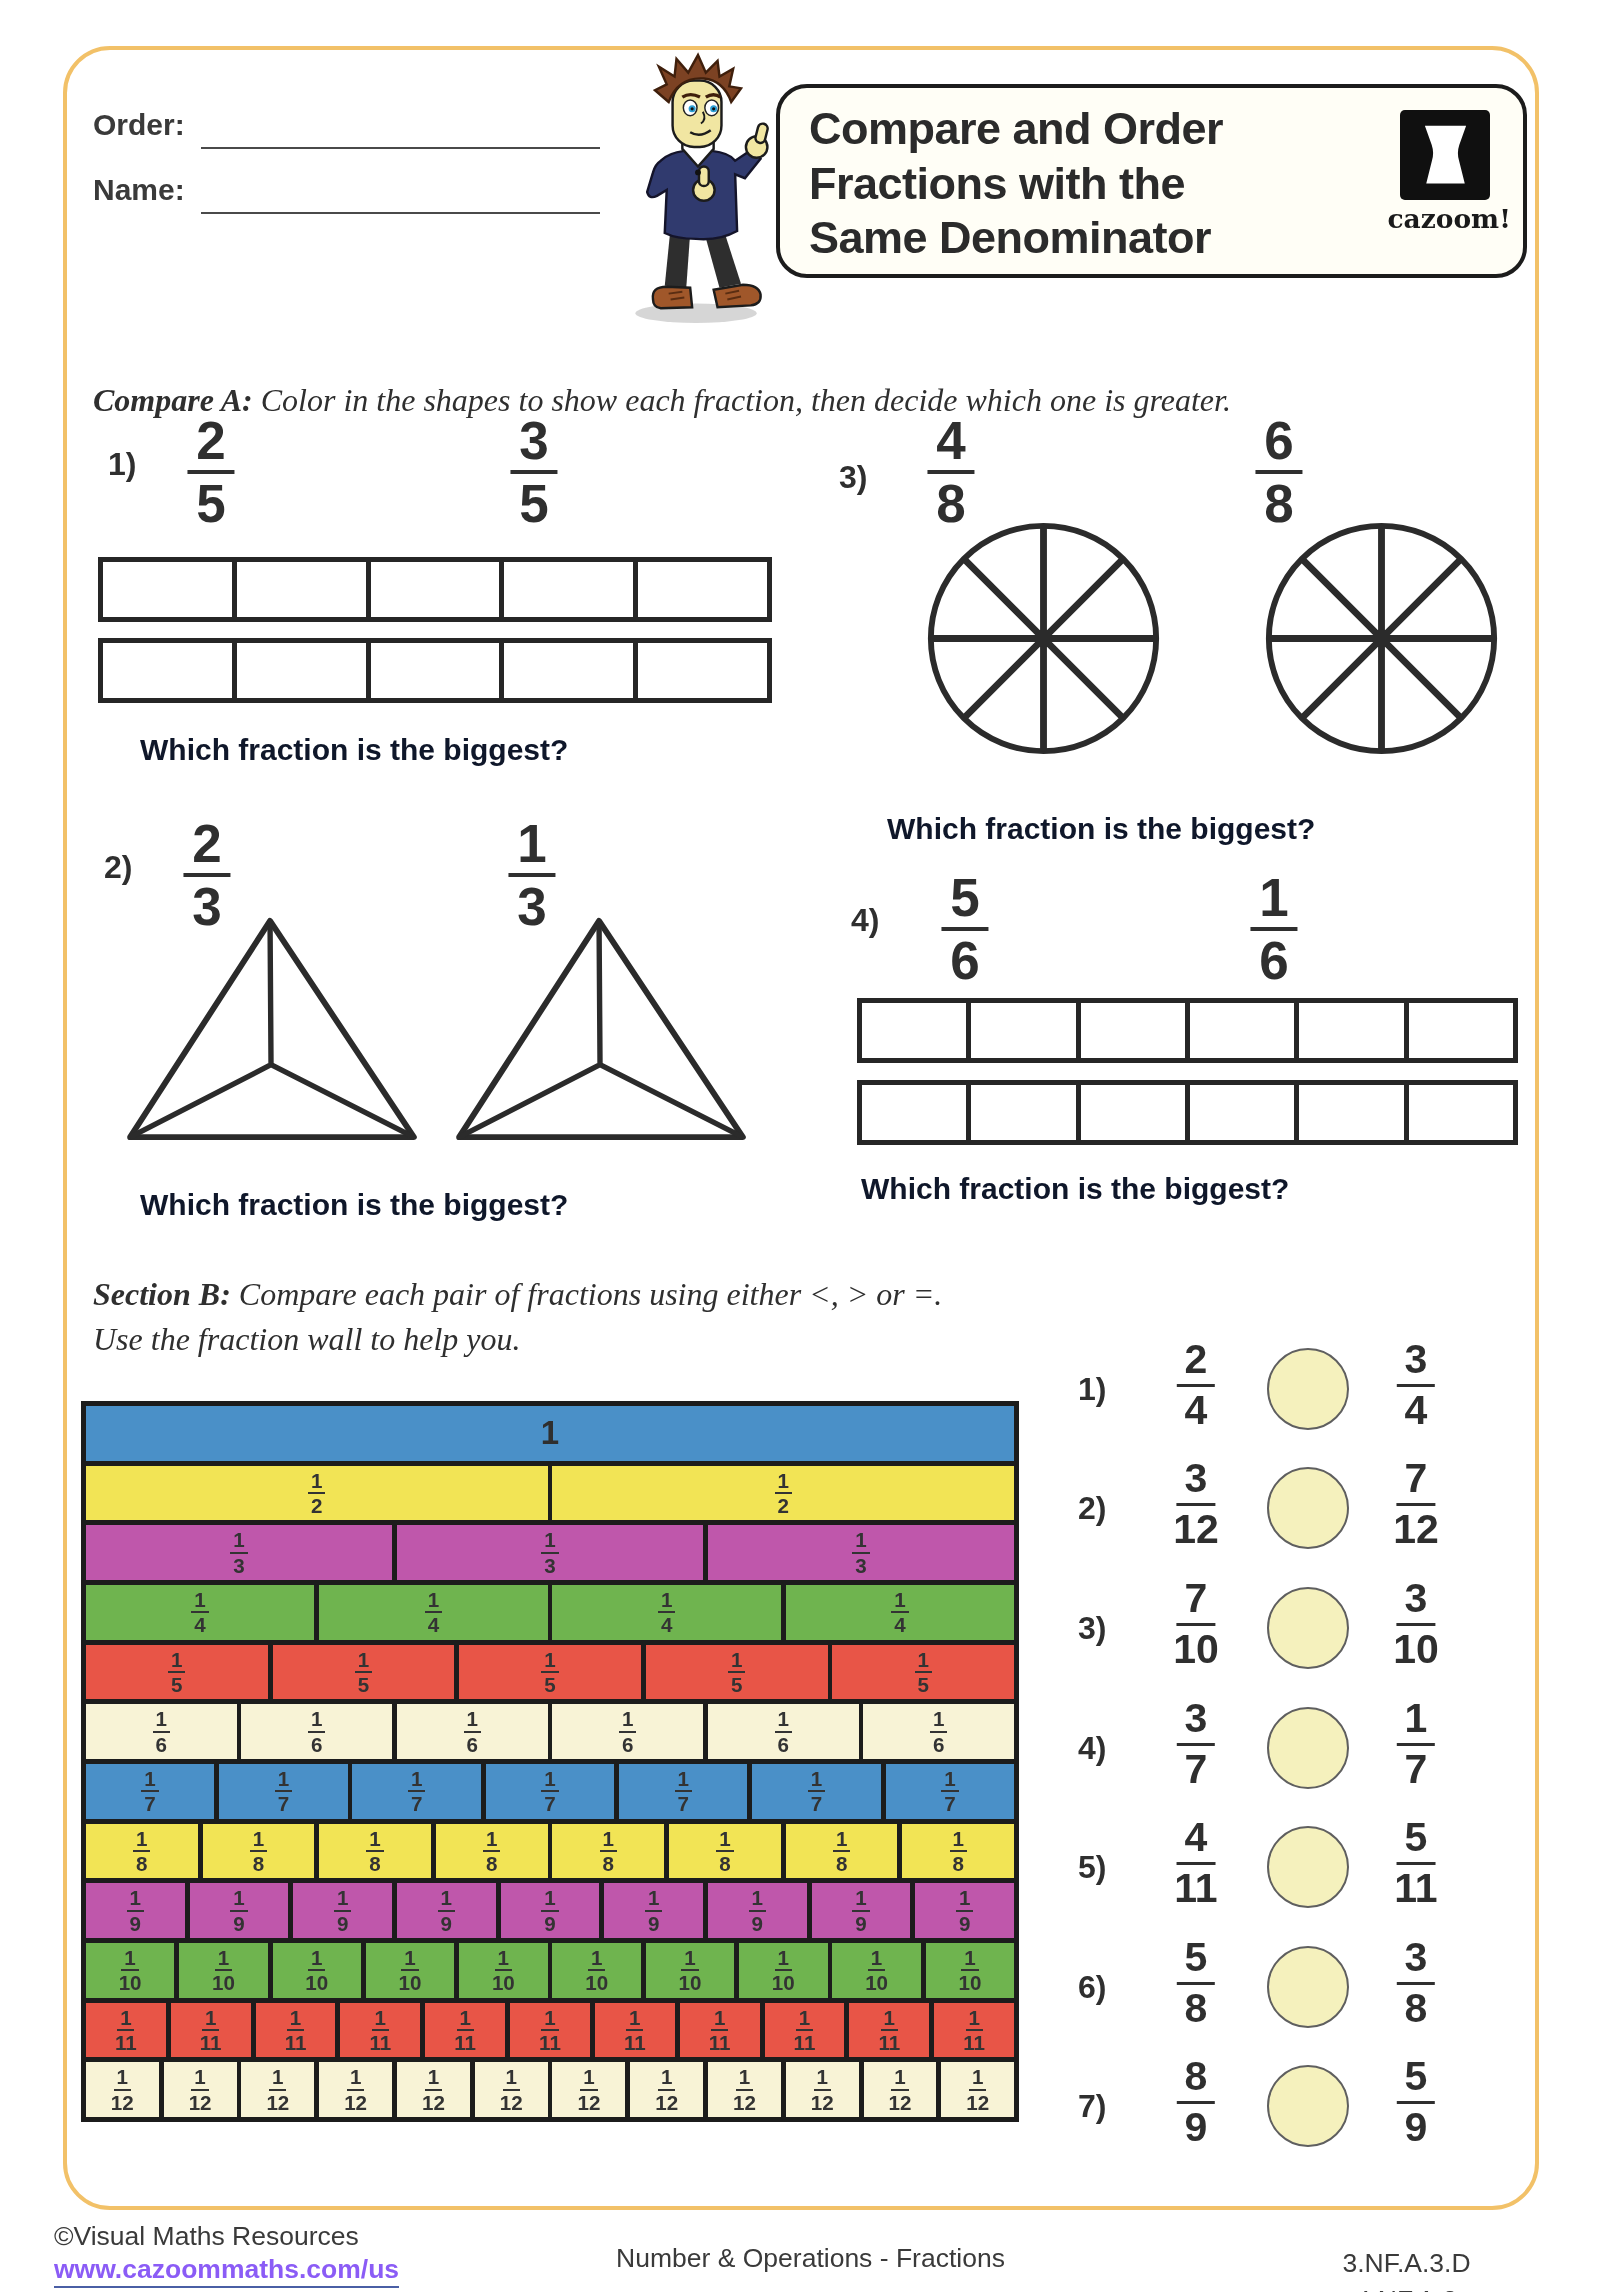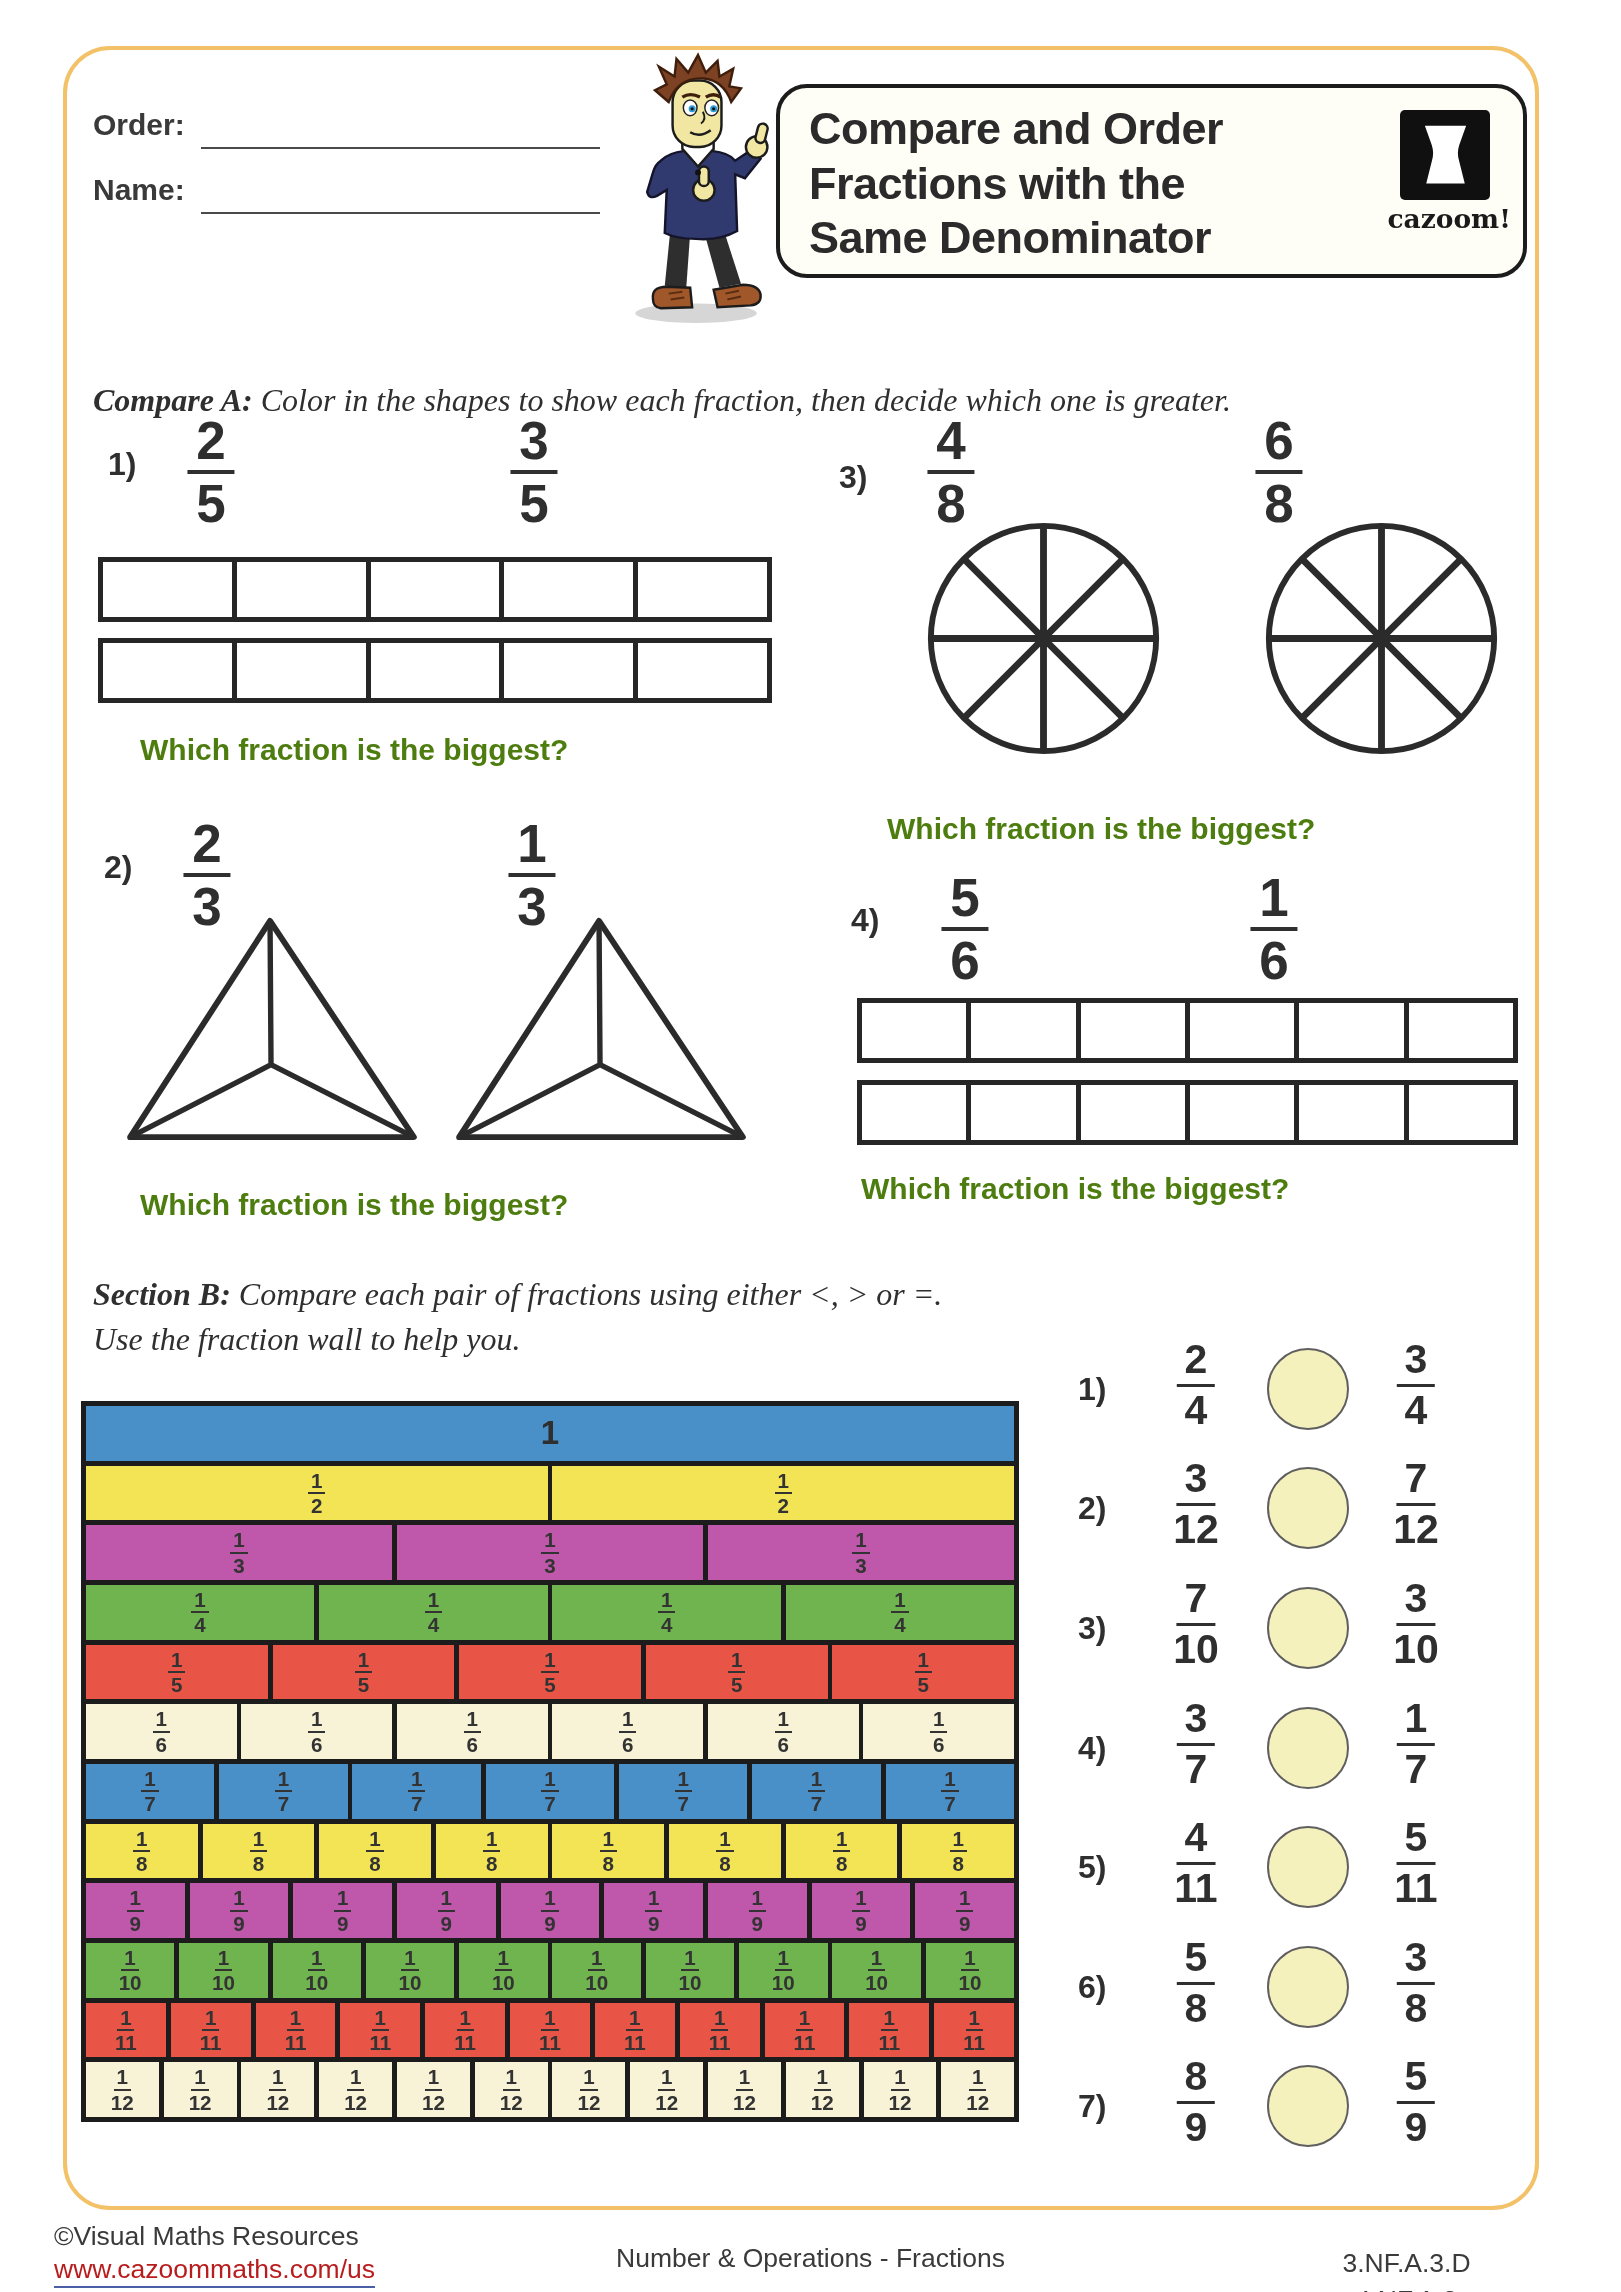--- a/index.html
+++ b/index.html
@@ -25,21 +25,21 @@
   #logo-text{font-family:"DejaVu Serif","Liberation Serif",serif;font-weight:bold;font-size:26.5px;
              color:#1a1a1a;margin-top:3.9px;}
 
   
   .sec-head{position:absolute;font-family:"Liberation Serif","DejaVu Serif",serif;
             font-style:italic;font-size:32px;color:#2f2f2f;white-space:nowrap;}
   .sec-head b{font-weight:bold;}
 
   
   .pnum{position:absolute;font-size:32px;font-weight:bold;color:#2f2f2f;}
-  .question{position:absolute;font-size:30px;font-weight:bold;color:#4d7c0f;}
+  .question{position:absolute;font-size:30px;font-weight:bold;color:#0f172a;}
 
   .bigfrac{position:absolute;display:flex;flex-direction:column;align-items:center;
            line-height:0.78;font-weight:bold;color:#2f2f2f;transform:translateX(-50%);}
   .bigfrac .num{font-size:53px;padding:0 8.8px 8.8px;border-bottom:4.9px solid #2f2f2f;}
   .bigfrac .den{font-size:53px;padding:8.8px 8.8px 0;}
   .bfc .num{font-size:41px;padding:0 7.8px 7.8px;border-bottom:3.9px solid #2f2f2f;}
   .bfc .den{font-size:41px;padding:7.8px 7.8px 0;}
 
   .bar-grid{position:absolute;background:#262626;display:flex;gap:4.9px;padding:4.9px;box-sizing:border-box;}
   .bar-grid .bcell{flex:1;background:#ffffff;}
@@ -54,21 +54,21 @@
   .wfrac .n{font-size:20.6px;padding:0 2.9px 2.9px;border-bottom:2.9px solid #333;}
   .wfrac .d{font-size:20.6px;padding:2.9px 2.9px 0;}
 
   
   .bnum{position:absolute;font-size:32px;font-weight:bold;color:#2f2f2f;transform:translateY(-50%);}
   .ans-circle{position:absolute;width:82px;height:82px;border-radius:50%;
               border:2px solid #5f5f5f;box-sizing:border-box;transform:translate(-50%,-50%);}
 
   
   .foot{position:absolute;font-size:26.5px;color:#3a3a3a;}
-  #f-url{color:#b91c1c;border-bottom:2.9px solid #4a5fa5;padding-bottom:2px;cursor:pointer;}
+  #f-url{color:#8b5cf6;border-bottom:2.9px solid #4a5fa5;padding-bottom:2px;cursor:pointer;font-weight:bold;}
   #f-std{text-align:center;line-height:37px;margin-top:32px;}
 </style>
 </head>
 <body>
 
 <div id="page">
   <div id="page-border"></div>
 
   <div class="flabel" style="left:93px;top:108px">Order:</div>
   <div class="fline" style="left:201px;top:147px;width:399px"></div>

